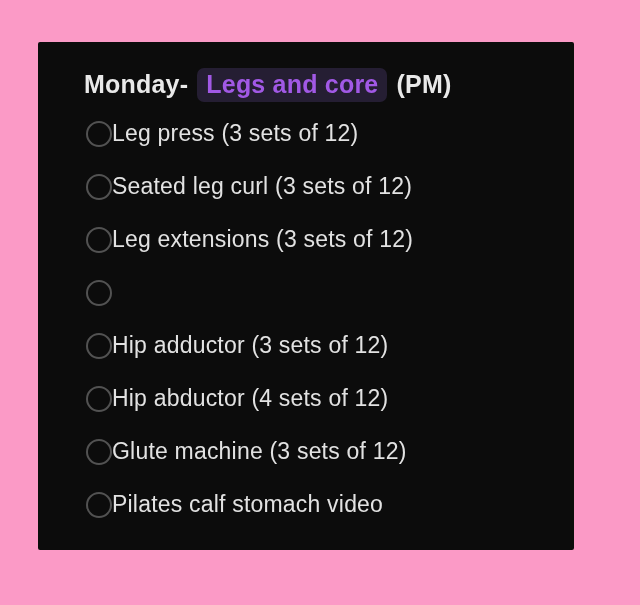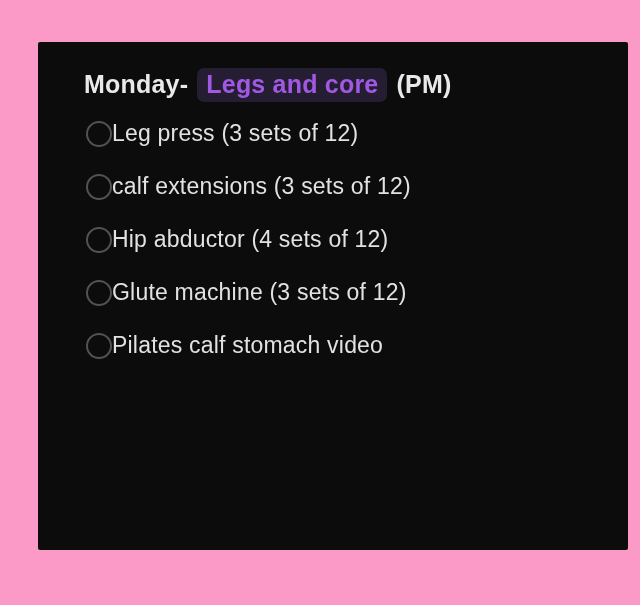--- a/index.html
+++ b/index.html
@@ -6,21 +6,21 @@
   html, body {
     width: 640px; height: 605px;
     font-family: "Liberation Sans", "DejaVu Sans", sans-serif;
     overflow: hidden;
   }
   body { background: #fb9ac6; position: relative; }
 
   .panel {
     position: absolute;
     left: 38px; top: 42px;
-    width: 590px; height: 508px;
+    width: 536px; height: 508px;
     background: #0c0c0c;
     border-radius: 2px;
     padding: 25px 20px 0 46px;
   }
 
   .header {
     font-size: 25px;
     font-weight: bold;
     color: #e9e9e9;
     line-height: 34px;
@@ -70,21 +70,32 @@
     <span>(PM)</span>
   </div>
 
   <div class="list">
     <div class="row">
       <span class="checkbox"></span>
       <span class="row-label">Leg press (3 sets of 12)</span>
     </div>
     <div class="row">
       <span class="checkbox"></span>
-      <span class="row-label">calf extensions (3 sets of 12)</span>
+      <span class="row-label">Seated leg curl (3 sets of 12)</span>
+    </div>
+    <div class="row">
+      <span class="checkbox"></span>
+      <span class="row-label">Leg extensions (3 sets of 12)</span>
+    </div>
+    <div class="row">
+      <span class="checkbox"></span>
+    </div>
+    <div class="row">
+      <span class="checkbox"></span>
+      <span class="row-label">Hip adductor (3 sets of 12)</span>
     </div>
     <div class="row">
       <span class="checkbox"></span>
       <span class="row-label">Hip abductor (4 sets of 12)</span>
     </div>
     <div class="row">
       <span class="checkbox"></span>
       <span class="row-label">Glute machine (3 sets of 12)</span>
     </div>
     <div class="row">

